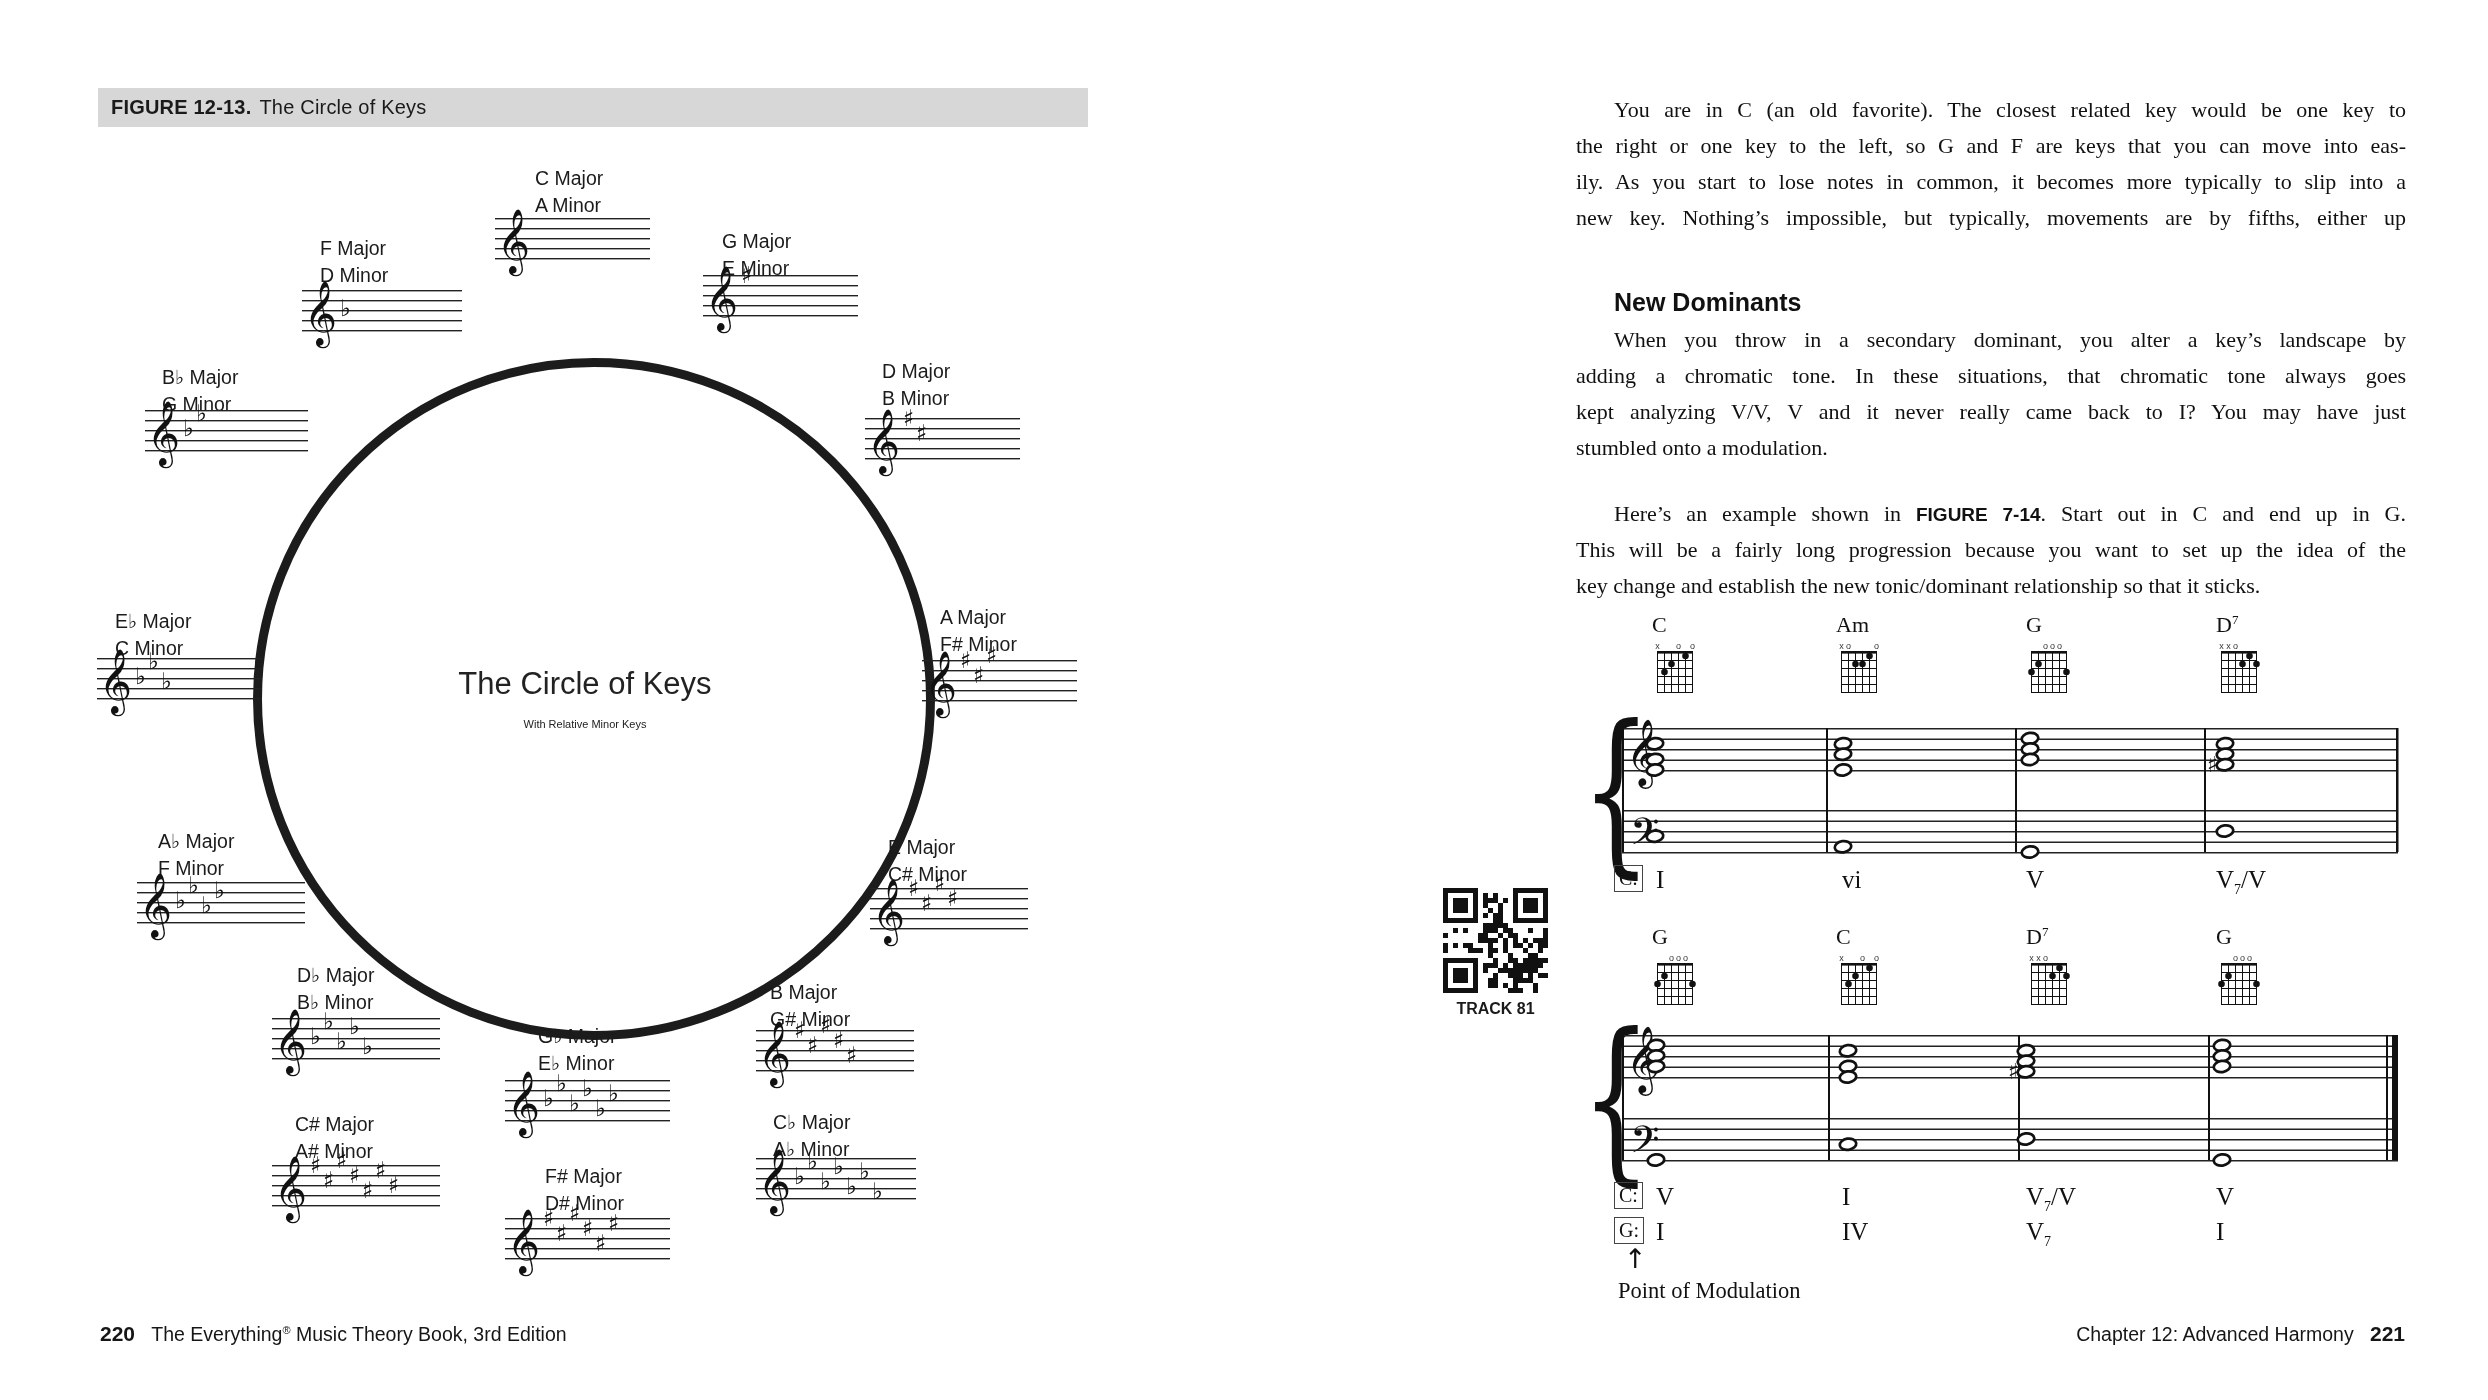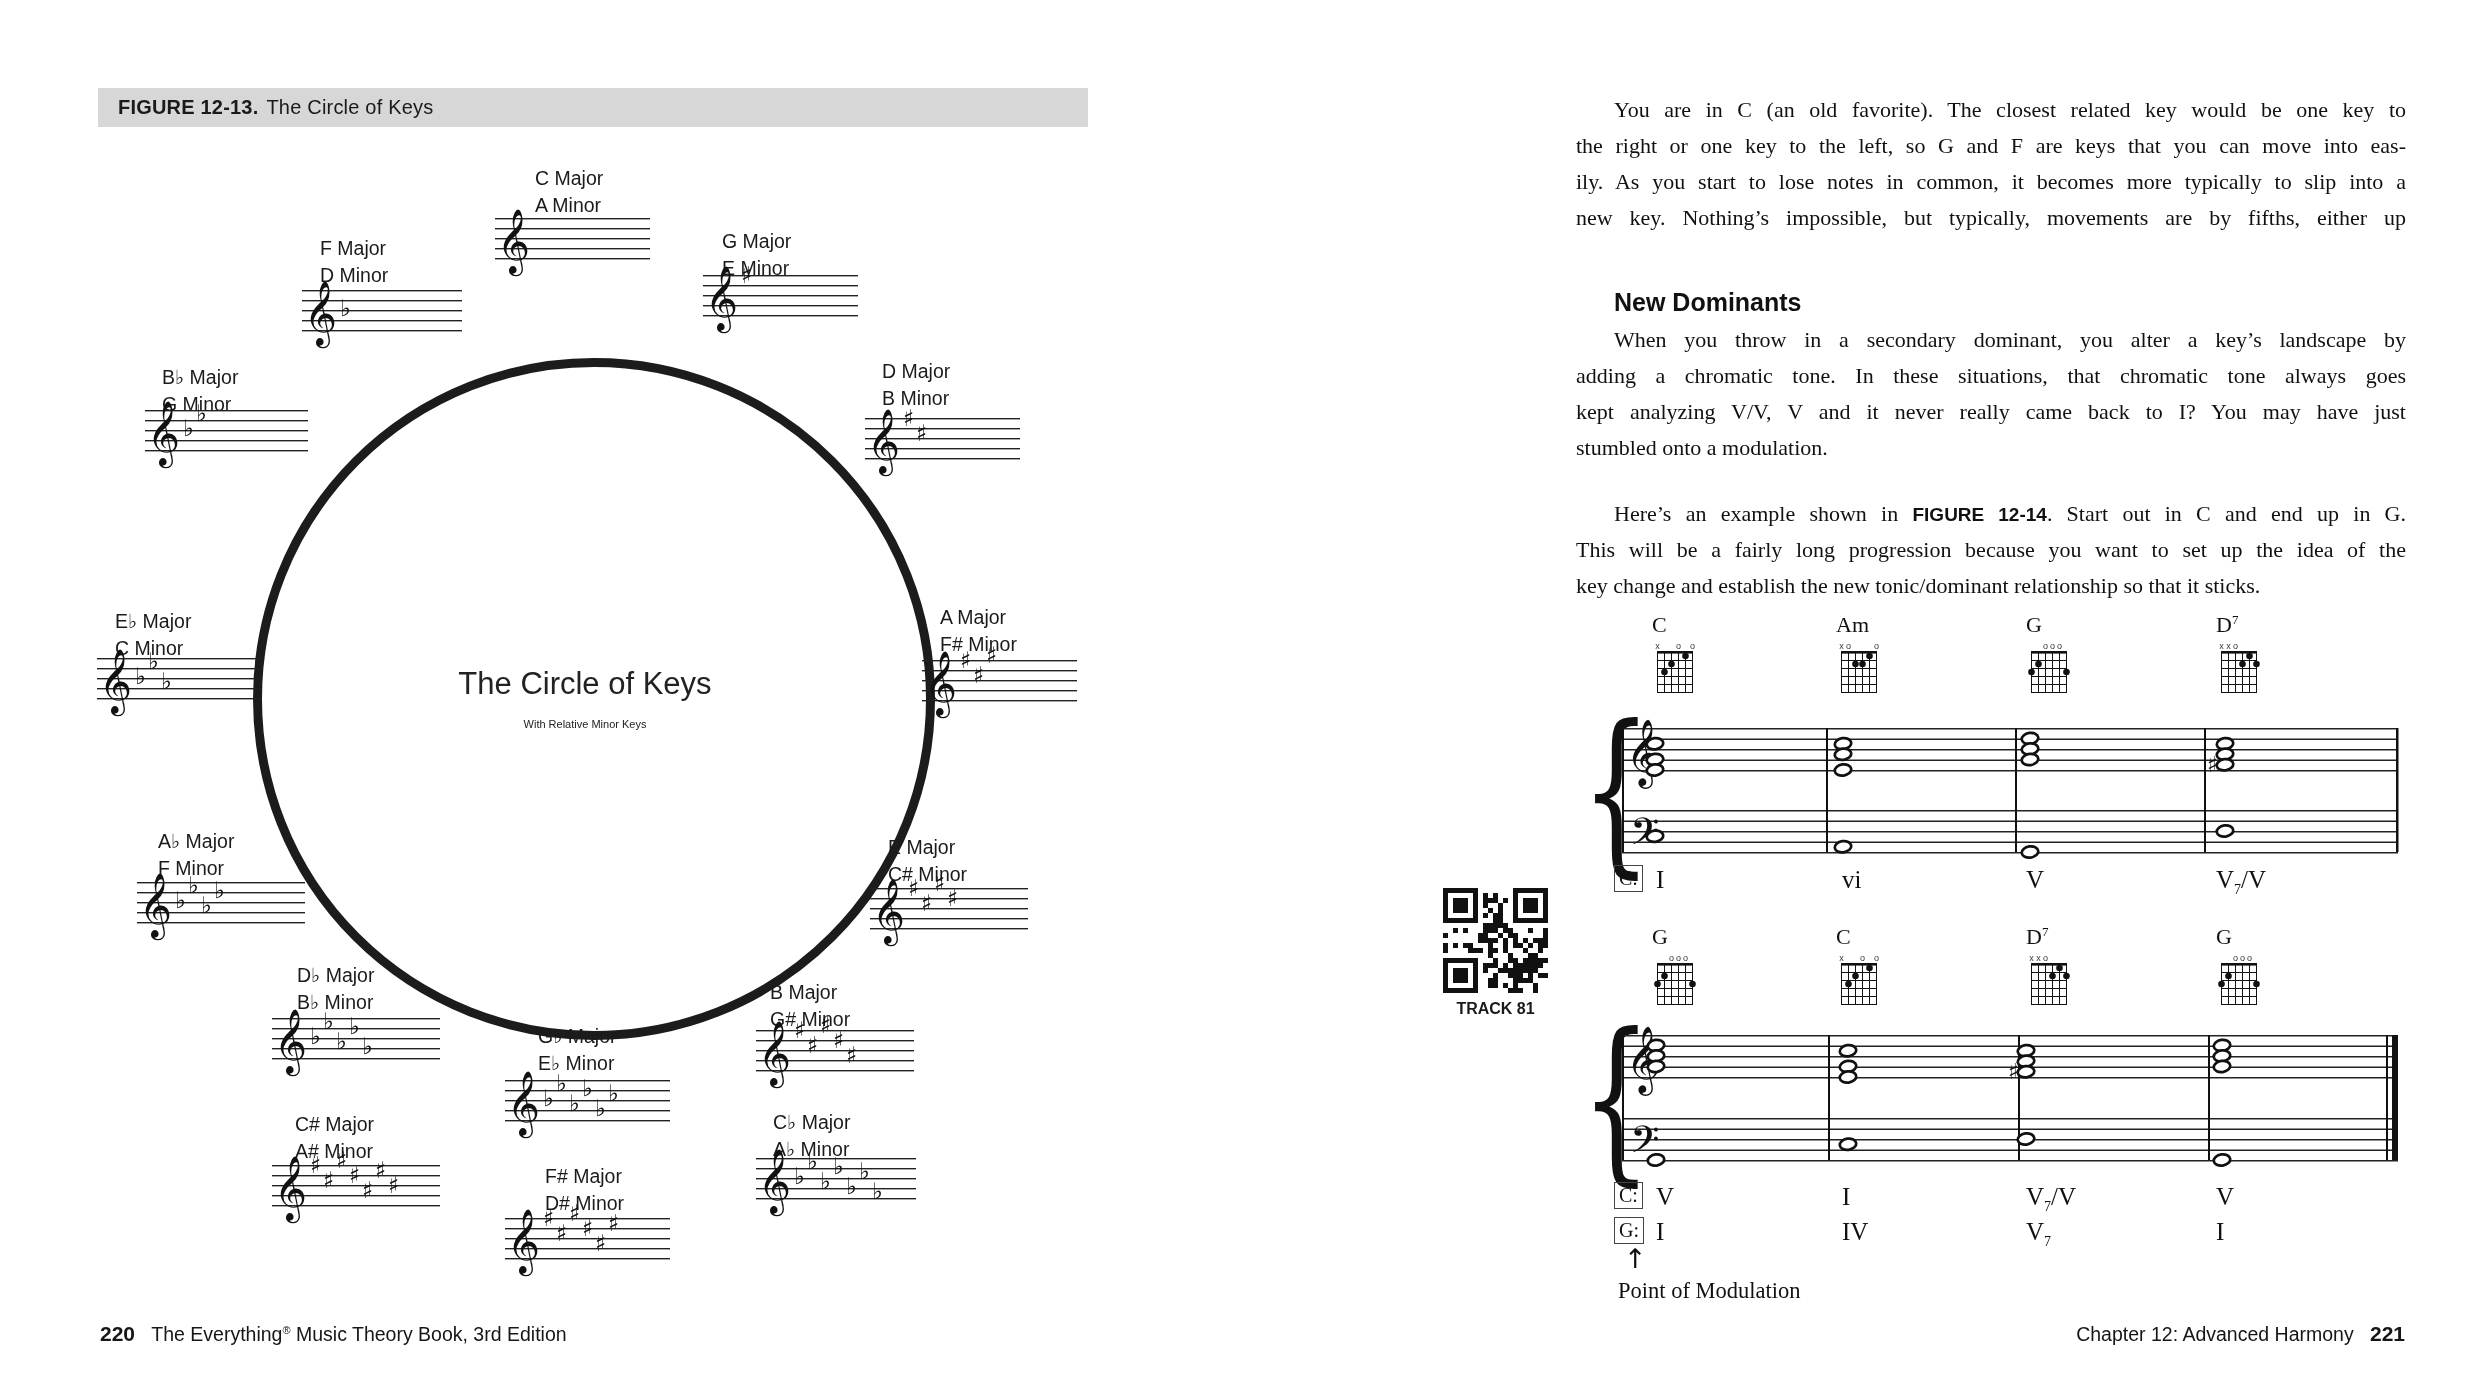--- a/index.html
+++ b/index.html
@@ -1,21 +1,21 @@
 <!DOCTYPE html>
 <html><head>
 <meta charset="utf-8">
 <style>
   html,body{margin:0;padding:0;background:#ffffff;}
   #stage{position:relative;width:2488px;height:1400px;background:#ffffff;overflow:hidden;
          font-family:"Liberation Sans",sans-serif;color:#1a1a1a;}
   .abs{position:absolute;}
   
   .fig-bar{left:98px;top:88px;width:990px;height:39px;background:#d7d7d7;
-           display:flex;align-items:center;padding-left:20px;box-sizing:border-box;
+           display:flex;align-items:center;padding-left:13px;box-sizing:border-box;
            font-size:20px;letter-spacing:.2px;}
   .fig-bar b{font-weight:bold;margin-right:8px;}
   .big-circle{left:253px;top:358px;width:664px;height:664px;border:9px solid #1c1c1c;border-radius:50%;}
   .circle-title{left:280px;top:666px;width:610px;text-align:center;font-size:31px;color:#222;}
   .circle-sub{left:280px;top:718px;width:610px;text-align:center;font-size:11px;color:#222;}
   .key-label{font-size:19.5px;line-height:27px;color:#1b1b1b;white-space:nowrap;}
   
   .bodycol{left:1576px;width:830px;font-family:"Liberation Serif",serif;font-size:22px;color:#111;}
   .bl{height:36px;line-height:36px;text-align:justify;text-align-last:justify;}
   .bl.last{text-align-last:left;}
@@ -301,21 +301,21 @@
       <div class="bl">new key. Nothing’s impossible, but typically, movements are by fifths, either up</div>
     </div>
   <div class="abs heading">New Dominants</div>
   <div id="p2" class="abs bodycol" style="top:322px;">
       <div class="bl first">When you throw in a secondary dominant, you alter a key’s landscape by</div>
       <div class="bl">adding a chromatic tone. In these situations, that chromatic tone always goes</div>
       <div class="bl">kept analyzing V/V, V and it never really came back to I? You may have just</div>
       <div class="bl last">stumbled onto a modulation.</div>
     </div>
   <div id="p3" class="abs bodycol" style="top:496px;">
-      <div class="bl first"><span>Here’s an example shown in <span class="figref">FIGURE 12-14</span>. Start out in C and end up in G.</span></div>
+      <div class="bl first"><span>Here’s an example shown in <span class="figref">FIGURE 7-14</span>. Start out in C and end up in G.</span></div>
       <div class="bl">This will be a fairly long progression because you want to set up the idea of the</div>
       <div class="bl last">key change and establish the new tonic/dominant relationship so that it sticks.</div>
     </div>
 
 
   <svg id="qr" class="abs" style="left:1443px;top:888px;" width="105" height="105">
       <rect x="40" y="5" width="5" height="5" fill="#111"></rect>
       <rect x="50" y="5" width="5" height="5" fill="#111"></rect>
       <rect x="40" y="10" width="5" height="5" fill="#111"></rect>
       <rect x="45" y="10" width="5" height="5" fill="#111"></rect>

